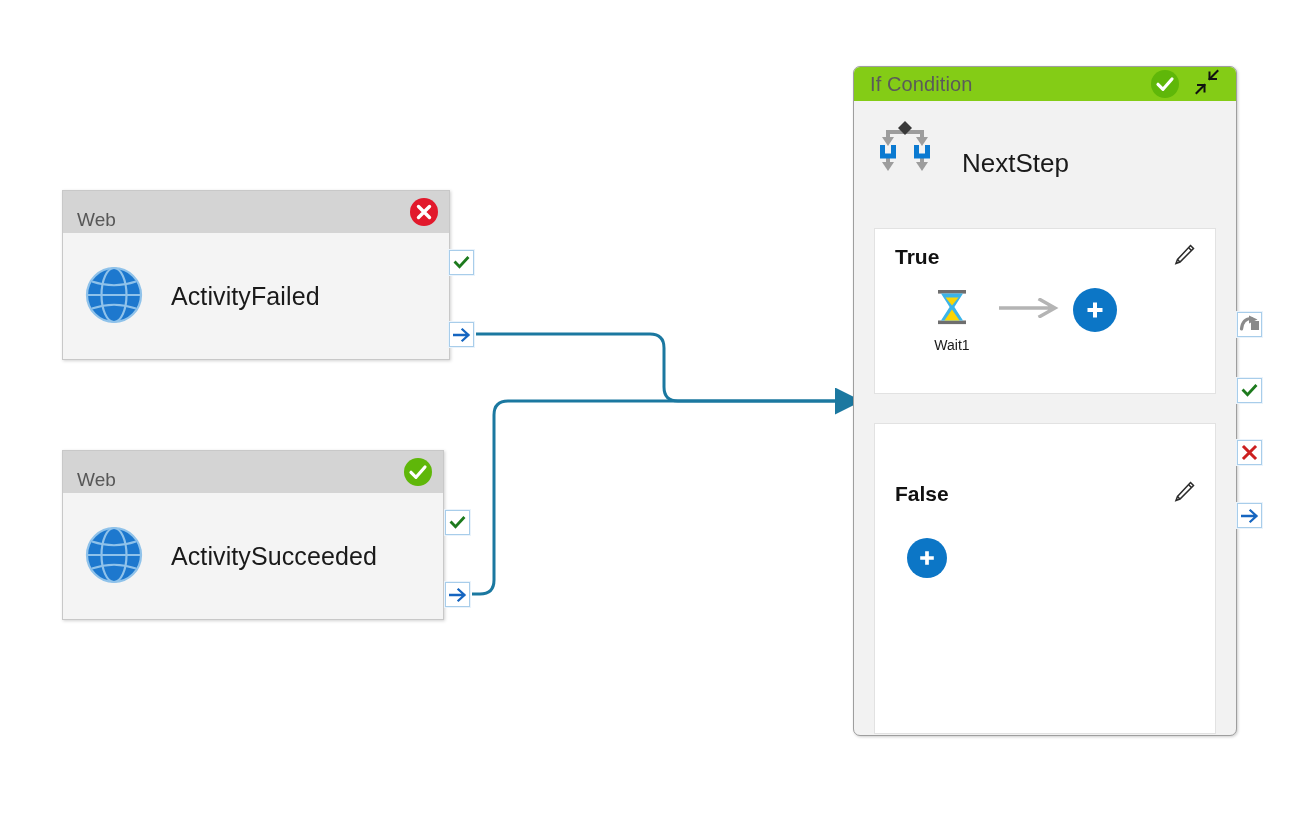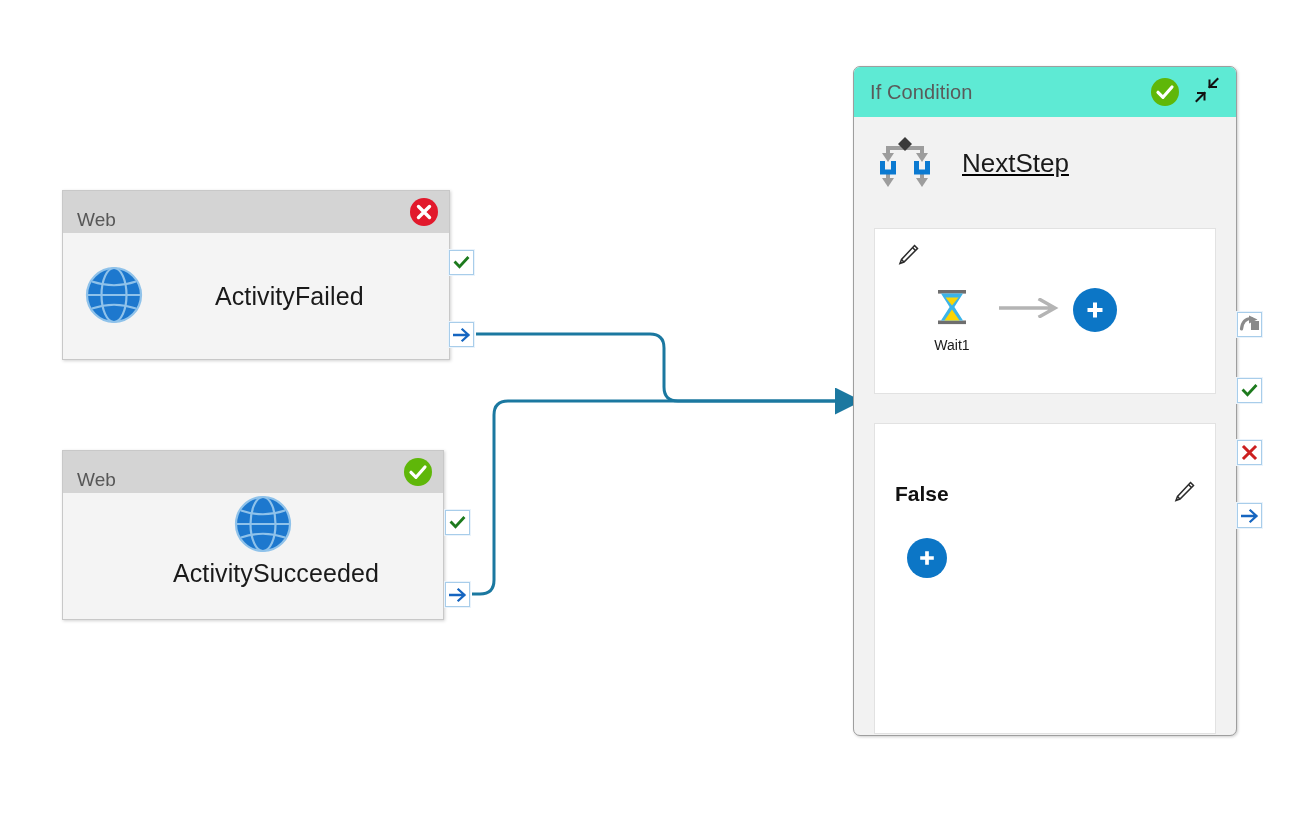--- a/index.html
+++ b/index.html
@@ -86,43 +86,42 @@
   .panel {
     position: absolute;
     box-sizing: border-box;
     background: #f2f2f2;
     border: 1px solid #9e9e9e;
     border-radius: 7px;
     box-shadow: 1px 1px 3px rgba(0,0,0,0.20);
     overflow: hidden;
   }
   .panel-header {
-    height: 50px;
-    background: #5eead4;
+    height: 34px;
+    background: #84cc16;
     display: flex;
     align-items: center;
     padding: 0 14px 0 16px;
     box-sizing: border-box;
   }
   .panel-title {
     font-size: 20px;
     color: #5a5a5a;
     flex: 1;
     letter-spacing: .1px;
   }
   .panel-header-actions {
     display: flex;
     align-items: center;
     gap: 12px;
   }
   .panel-activity {
     display: flex;
-    align-items: center;
+    align-items: flex-end;
     padding: 14px 0 12px 18px;
-    text-decoration: underline;
   }
   .panel-activity-label {
     font-size: 26px;
     color: #1a1a1a;
     margin-left: 24px;
   }
 
   .branch {
     position: absolute;
     box-sizing: border-box;
@@ -193,21 +192,21 @@
   <div class="card" style="left:62px; top:190px; width:388px; height:170px;">
     <div class="card-header">
       <span class="card-title">Web</span>
       <span class="badge">
         <svg width="30" height="30" viewBox="0 0 30 30">
           <circle cx="15" cy="15" r="14" fill="#e2192c"></circle>
           <path d="M9.5,9.5 L20.5,20.5 M20.5,9.5 L9.5,20.5" stroke="#ffffff" stroke-width="3.4" stroke-linecap="round"></path>
         </svg>
       </span>
     </div>
-    <div class="card-body" style="height:127px;gap:44px;">
+    <div class="card-body" style="height:127px;">
       <span>
         <svg width="62" height="62" viewBox="0 0 62 62">
           <circle cx="31" cy="31" r="27" fill="#1d78ce"></circle>
           <g fill="none" stroke="#8fc2ea" stroke-width="2.2">
             <ellipse cx="31" cy="31" rx="27" ry="27"></ellipse>
             <ellipse cx="31" cy="31" rx="12.5" ry="27"></ellipse>
             <line x1="4" y1="31" x2="58" y2="31"></line>
             <path d="M9,17.5 Q31,25 53,17.5"></path>
             <path d="M9,44.5 Q31,37 53,44.5"></path>
           </g>
@@ -230,21 +229,21 @@
   <div class="card" style="left:62px; top:450px; width:382px; height:170px;">
     <div class="card-header">
       <span class="card-title">Web</span>
       <span class="badge">
         <svg width="30" height="30" viewBox="0 0 30 30">
           <circle cx="15" cy="15" r="14" fill="#5fb709"></circle>
           <path d="M8,15.3 L13,20.3 L22,10" fill="none" stroke="#ffffff" stroke-width="3.2" stroke-linecap="round" stroke-linejoin="round"></path>
         </svg>
       </span>
     </div>
-    <div class="card-body" style="height:127px;flex-direction:column;">
+    <div class="card-body" style="height:127px;">
       <span>
         <svg width="62" height="62" viewBox="0 0 62 62">
           <circle cx="31" cy="31" r="27" fill="#1d78ce"></circle>
           <g fill="none" stroke="#8fc2ea" stroke-width="2.2">
             <ellipse cx="31" cy="31" rx="27" ry="27"></ellipse>
             <ellipse cx="31" cy="31" rx="12.5" ry="27"></ellipse>
             <line x1="4" y1="31" x2="58" y2="31"></line>
             <path d="M9,17.5 Q31,25 53,17.5"></path>
             <path d="M9,44.5 Q31,37 53,44.5"></path>
           </g>
@@ -306,20 +305,21 @@
             <path d="M10.5,30 L10.5,41 L21.5,41 L21.5,30"></path>
             <path d="M44.5,30 L44.5,41 L55.5,41 L55.5,30"></path>
           </g>
         </svg>
       </span>
       <span class="panel-activity-label">NextStep</span>
     </div>
 
     <div class="branch" style="top:161px; height:166px;">
       <div class="branch-head">
+        <span class="branch-name">True</span>
         <span>
           <svg width="26" height="26" viewBox="0 0 26 26">
             <g fill="none" stroke="#2b2b2b" stroke-width="1.5">
               <path d="M19.5,3.5 L22.5,6.5 L9,20 L5,21.5 L6.5,17.5 Z"></path>
               <path d="M17.5,5.5 L20.5,8.5"></path>
               <path d="M6.5,17.5 L9,20"></path>
             </g>
           </svg>
         </span>
       </div>

